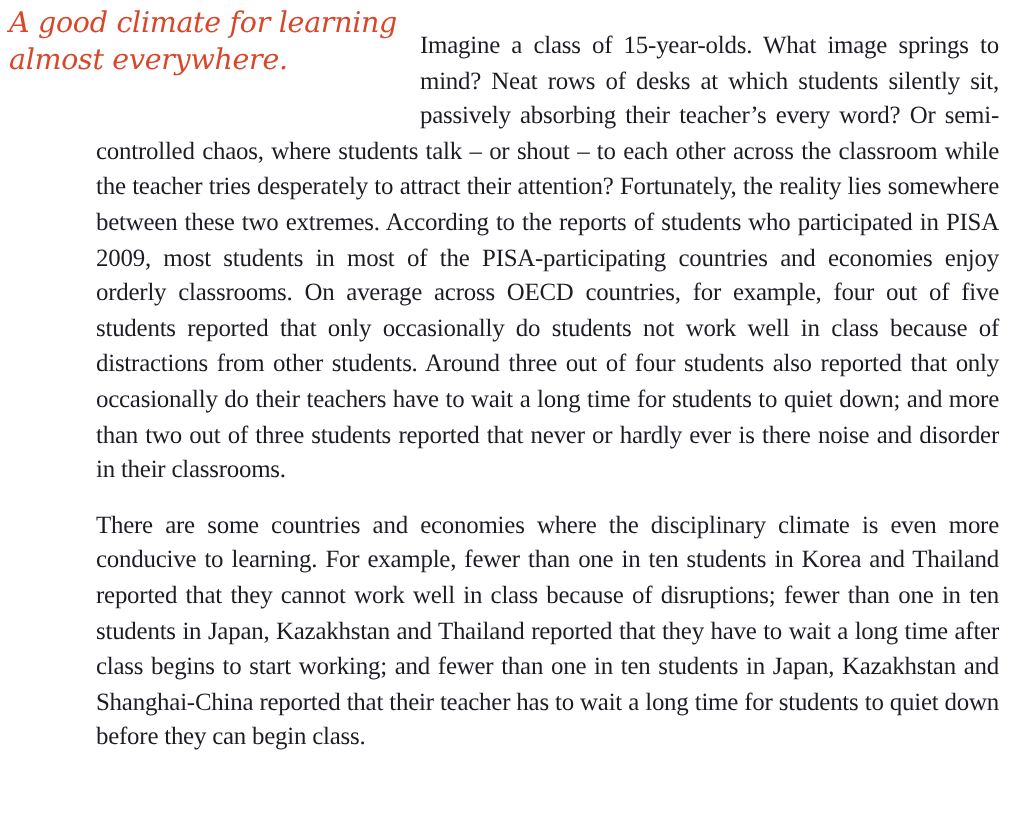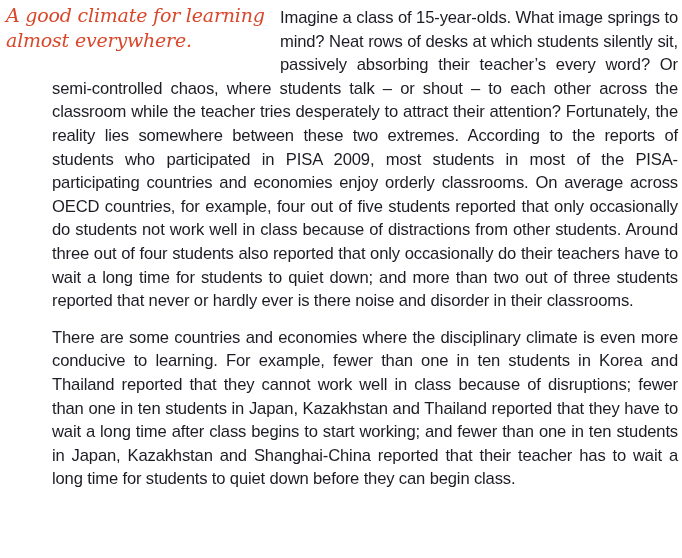--- a/index.html
+++ b/index.html
@@ -38,21 +38,22 @@
       top: 6px;
       width: 626px;
       font-family: "Liberation Sans", sans-serif;
       font-size: 16.6px;
       line-height: 23.6px;
       color: #1c1c24;
       text-align: justify;
       letter-spacing: -0.15px;
     }
     .body-col p {
-      margin: 0;
+      margin: 12px;
+      font-family: Liberation Serif, serif;
     }
     .body-col p + p {
       margin-top: 13px;
     }
     .float-spacer {
       float: left;
       width: 228px;
       height: 68px;
     }
   </style>

